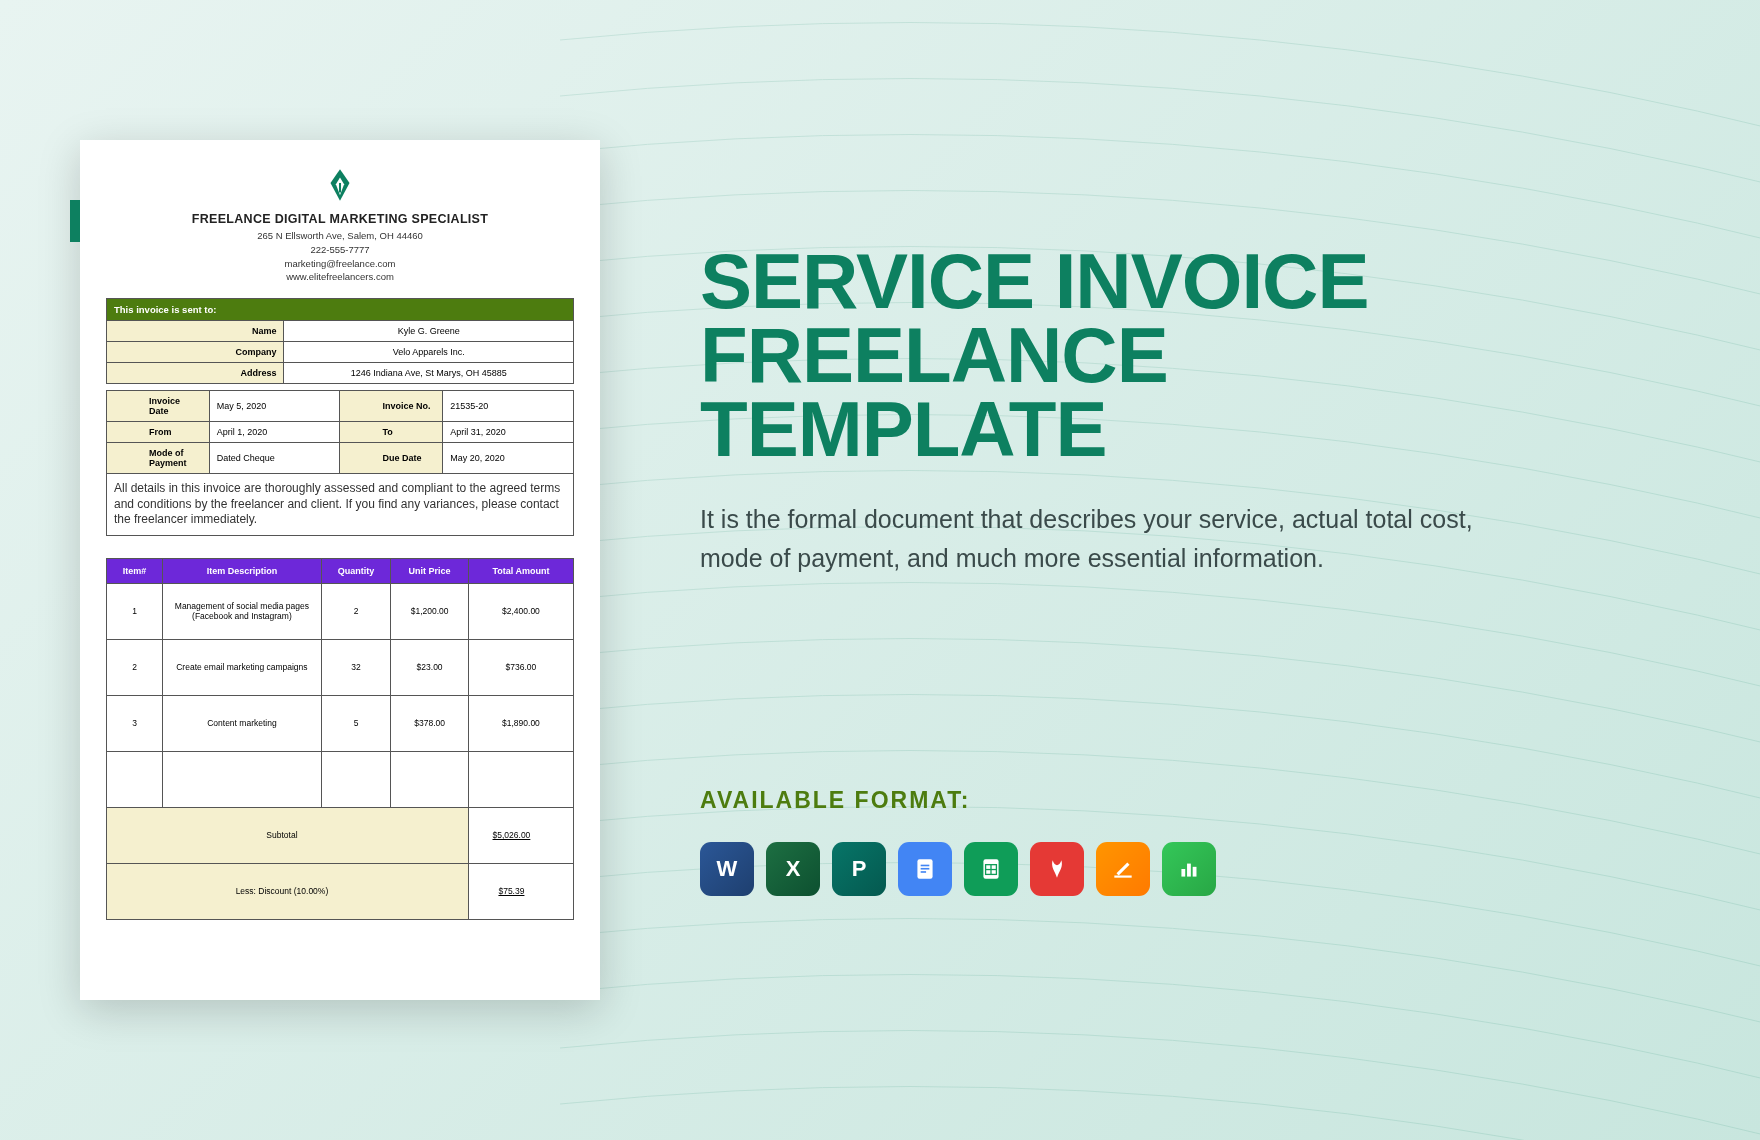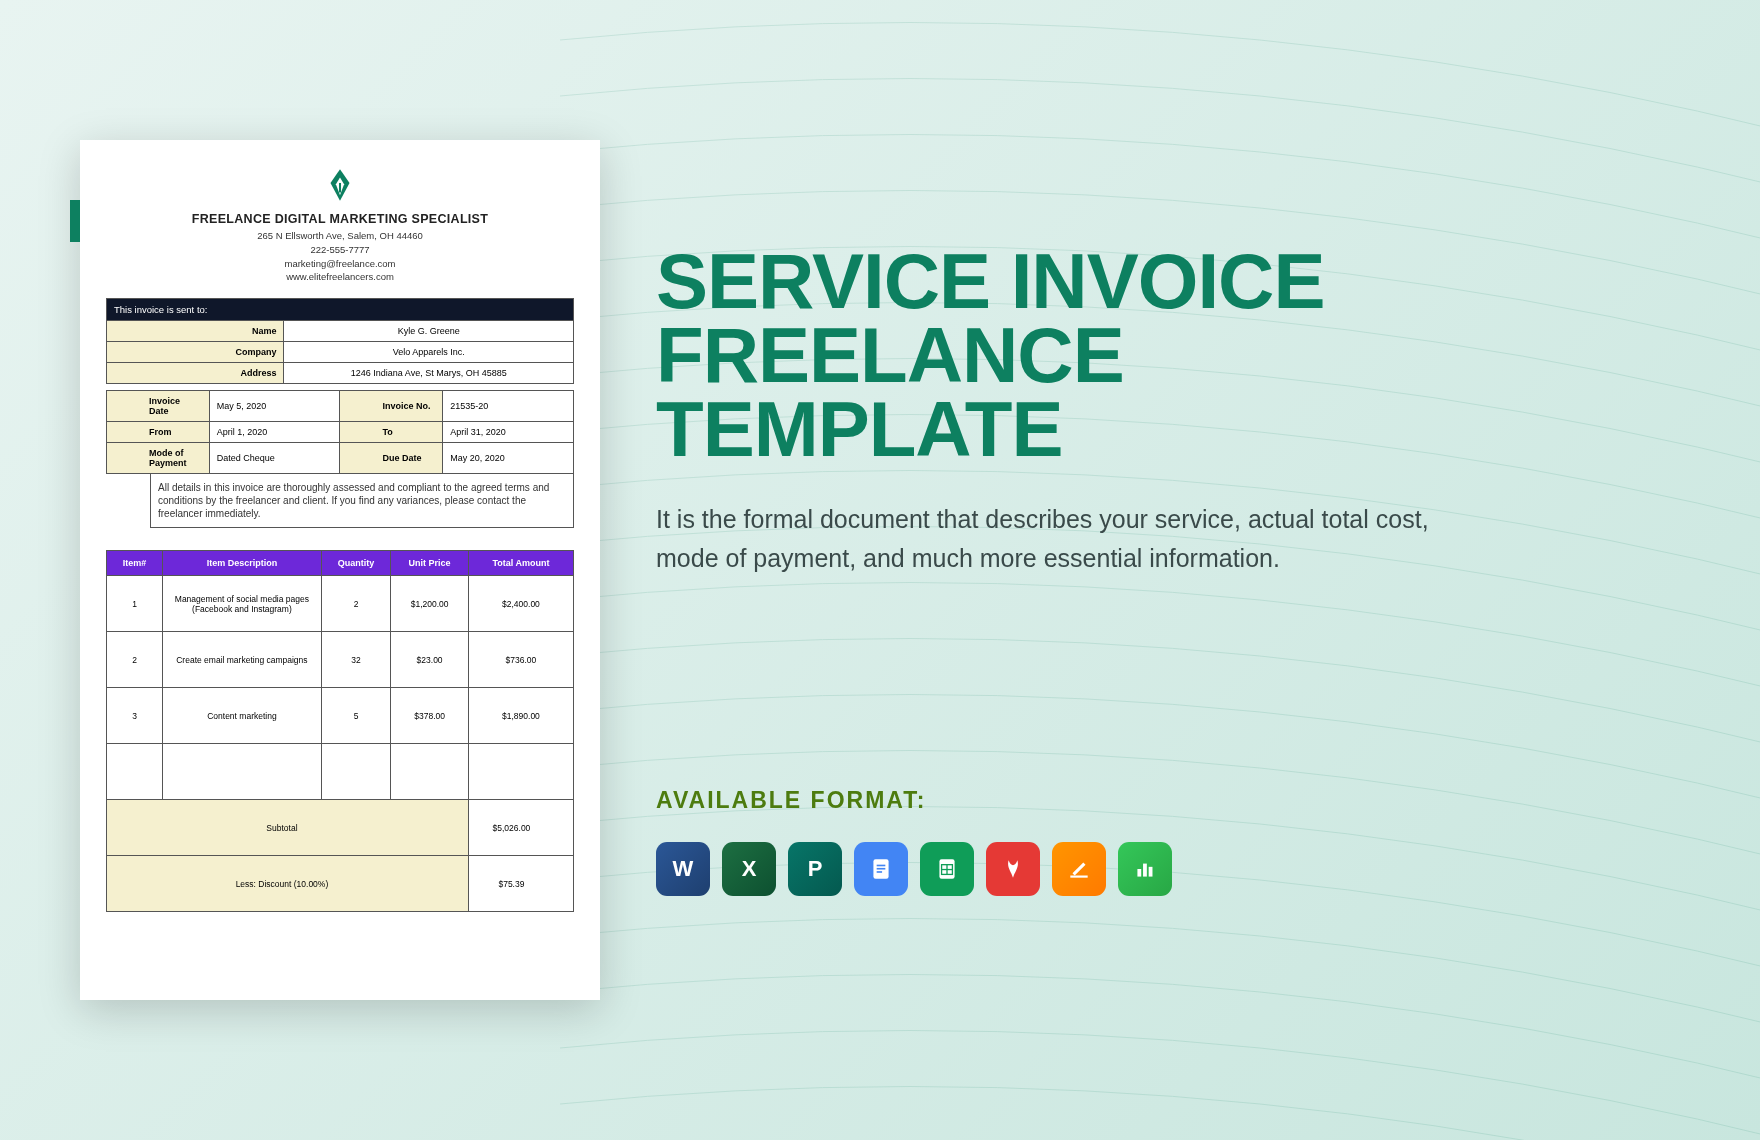--- a/index.html
+++ b/index.html
@@ -20,21 +20,21 @@
     opacity: 0.15;
     pointer-events: none;
   }
   .container {
     position: relative;
     width: 100%;
     height: 100%;
     display: flex;
     align-items: center;
     padding: 0 80px;
-    gap: 56px;
+    gap: 100px;
   }
   
   .doc {
     width: 520px;
     height: 860px;
     background: #fff;
     box-shadow: 0 10px 40px rgba(0,0,0,0.18);
     padding: 28px 26px;
     position: relative;
     font-size: 9px;
@@ -67,36 +67,35 @@
     margin-top: 14px;
     font-size: 9px;
   }
   td, th {
     border: 1px solid #555;
     padding: 5px 7px;
     text-align: left;
     vertical-align: middle;
   }
   .hdr-row td {
-    background: #0f172a;
+    background: #4d7c0f;
     color: #fff;
-    font-weight: 400;
+    font-weight: 700;
     font-size: 9.5px;
   }
   .lbl { background: #f5f0cf; font-weight: 700; text-align: right; width: 38%; }
   .val { text-align: center; }
   .lbl2 { background: #f5f0cf; font-weight: 700; padding-left: 42px; }
   .note {
     border: 1px solid #555;
     border-top: none;
     padding: 7px;
-    font-size: 10px;
+    font-size: 12px;
     line-height: 1.3;
     color: #333;
-    margin-left: 44px;
   }
   .items-table th {
     background: #6d28d9;
     color: #fff;
     font-weight: 700;
     text-align: center;
     font-size: 9px;
     padding: 7px 5px;
   }
   .items-table td {
@@ -105,21 +104,21 @@
     font-size: 8.5px;
   }
   .items-table .desc { width: 34%; }
   .items-table .num { width: 12%; }
   .sub-lbl {
     background: #f5f0cf;
     text-align: right;
     padding-right: 18px;
     font-weight: 400;
   }
-  .sub-val { text-align: right; padding-right: 26px; }
+  .sub-val { text-align: right; padding-right: 26px; text-decoration: underline; }
   
   .right {
     flex: 1;
     max-width: 860px;
   }
   .title {
     font-family: Arial, Helvetica, sans-serif;
     font-size: 78px;
     font-weight: 900;
     line-height: 0.95;

